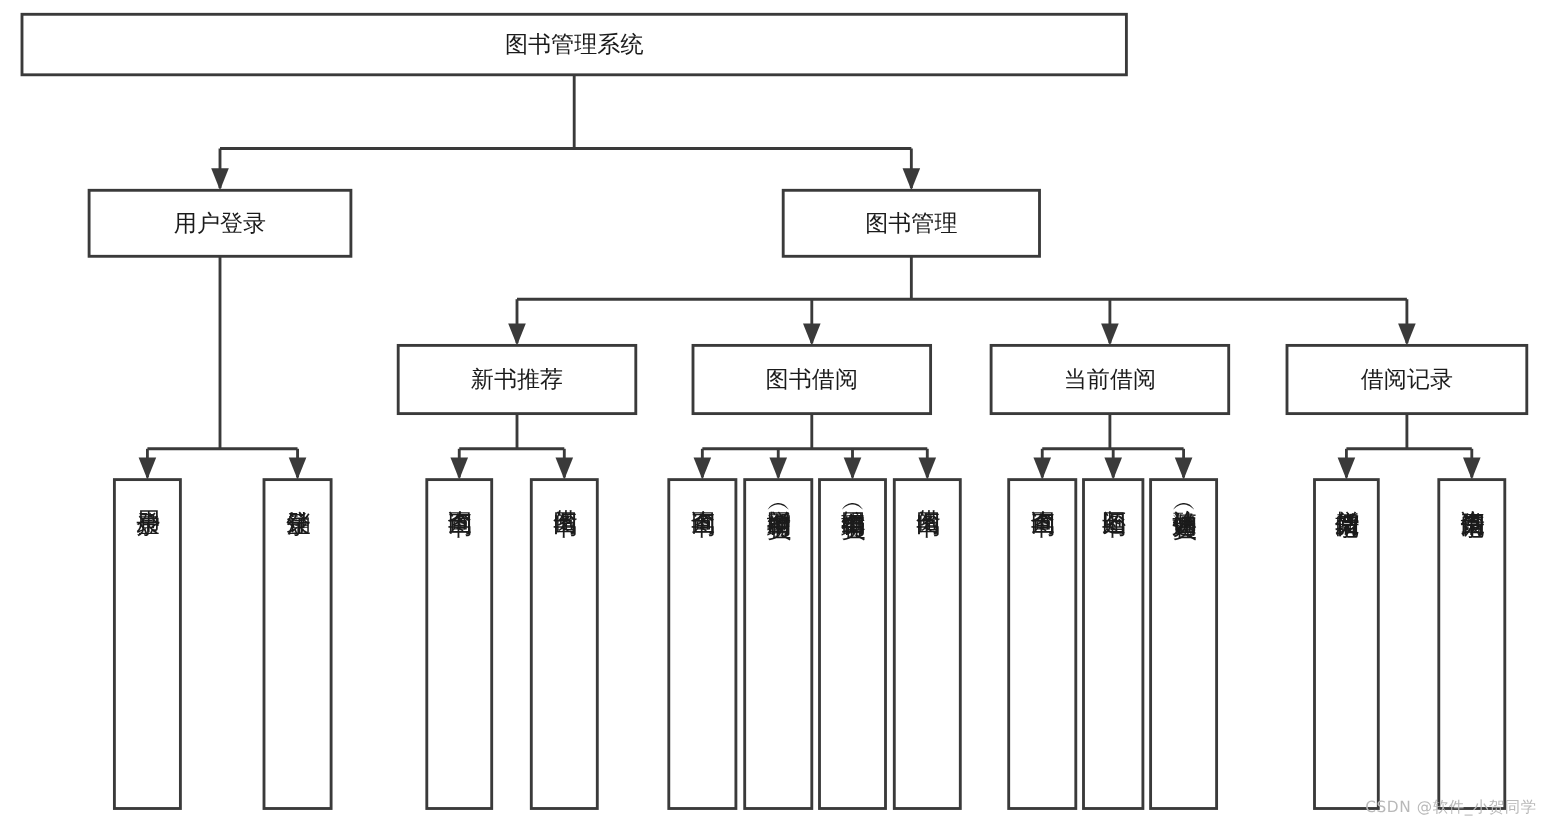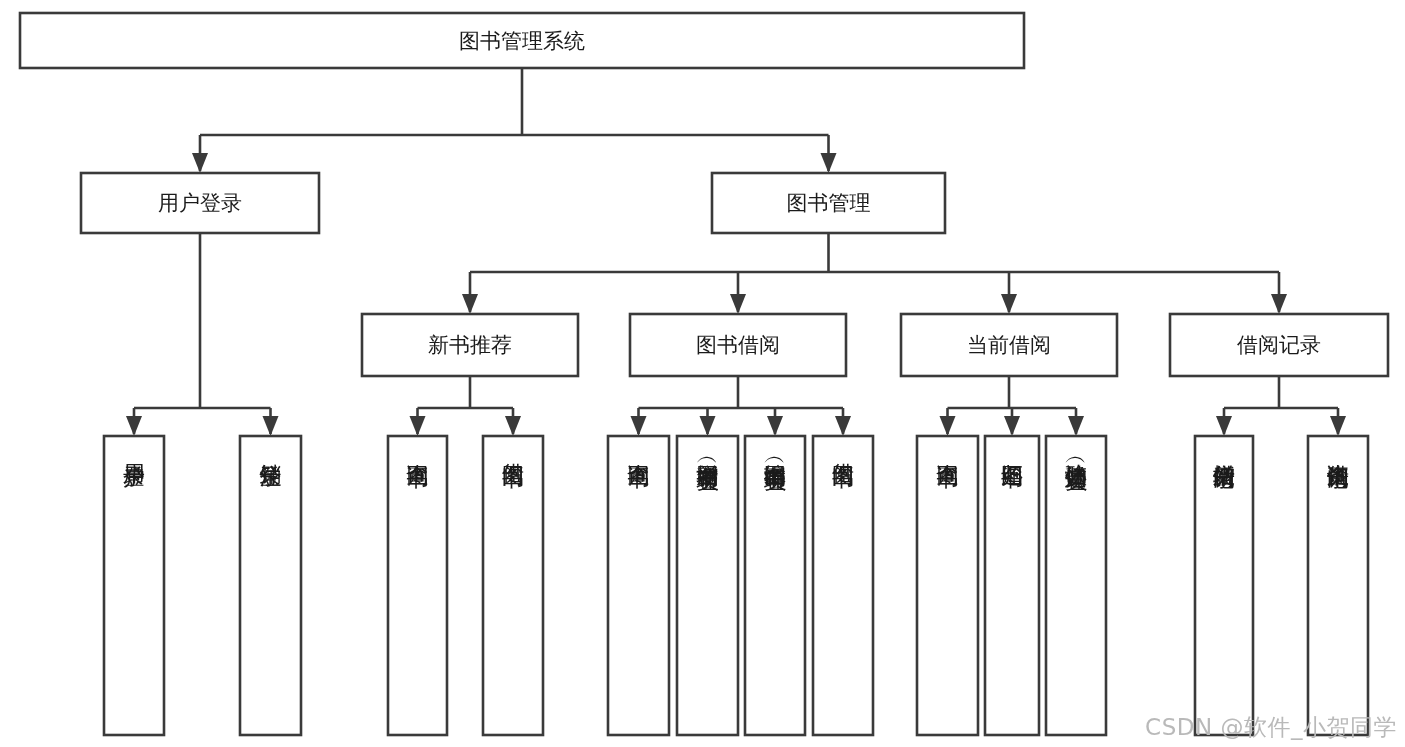--- a/index.html
+++ b/index.html
@@ -64,21 +64,21 @@
     line-height: 1.08;
     color: #1b1b1b;
     letter-spacing: 1px;
     white-space: nowrap;
   }
   .watermark {
     position: absolute;
     right: 8px;
     bottom: 4px;
     font-family: "DejaVu Sans", "Liberation Sans", sans-serif;
-    font-size: 23px;
+    font-size: 14px;
     color: #b9b9b9;
     letter-spacing: 0.5px;
     white-space: nowrap;
   }
 </style>
 </head>
 <body>
 
 <div id="diagram-root">
 

